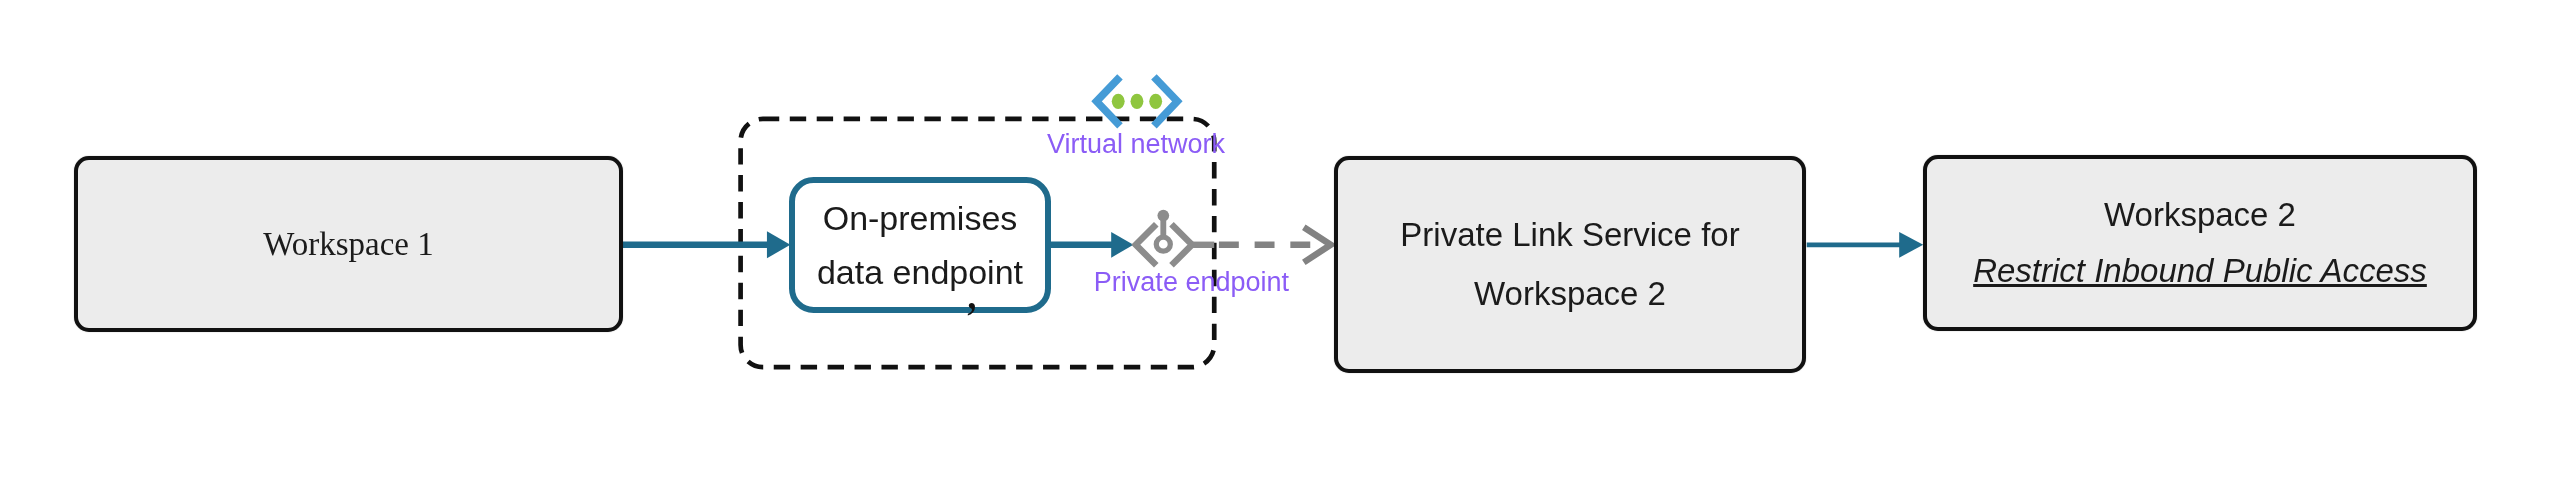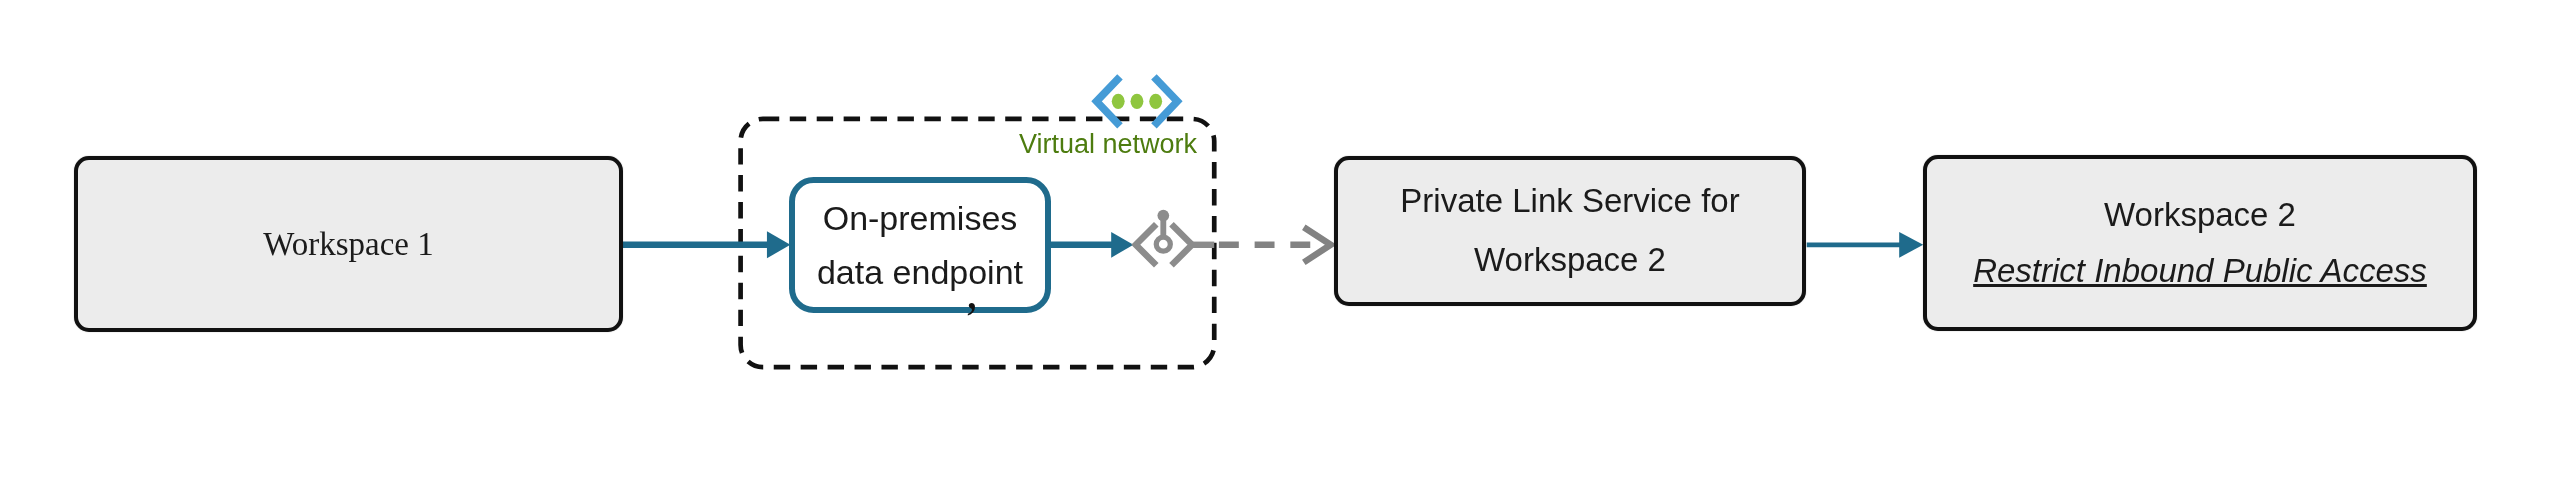--- a/index.html
+++ b/index.html
@@ -28,29 +28,29 @@
   }
   .node-workspace1{left:74px;top:156px;width:549px;height:176px;font-family:Liberation Serif, serif;}
   .node-gateway{
     left:789px;top:177px;width:262px;height:136px;
     background:#ffffff;
     border:6.4px solid #1F6B8C;
     border-radius:24.6px;
     font-size:34px;
     box-shadow:none;
   }
-  .node-privatelink{left:1334px;top:156px;width:472px;height:150px;gap:22px;align-items:center;}
+  .node-privatelink{left:1334px;top:156px;width:472px;height:217px;gap:22px;align-items:center;}
   .node-workspace2{left:1923px;top:155px;width:554px;height:176px;gap:19px;}
   .italic{font-style:italic;text-decoration:underline;}
   .float-label{
     position:absolute;
-    color:#4d7c0f;
+    color:#8b5cf6;
     font-size:27px;
     white-space:nowrap;
-    text-align:center;
+    text-align:right;
     width:234px;
   }
   .label-vnet{left:991px;top:129px;}
   .label-pe{left:1055px;top:267px;}
   .stray-mark{
     position:absolute;left:966px;top:268px;
     font-size:48px;color:#111111;line-height:1;
     font-family:"Liberation Serif", serif;
   }
 </style>
@@ -114,17 +114,18 @@
     <span>Private Link Service for</span>
     <span>Workspace 2</span>
   </div>
 
   <div class="node node-workspace2">
     <span>Workspace 2</span>
     <span class="italic">Restrict Inbound Public Access</span>
   </div>
 
   <div class="float-label label-vnet">Virtual network</div>
+  <div class="float-label label-pe">Private endpoint</div>
 
   <span class="stray-mark">,</span>
 
 </div>
 
 
 </body></html>

